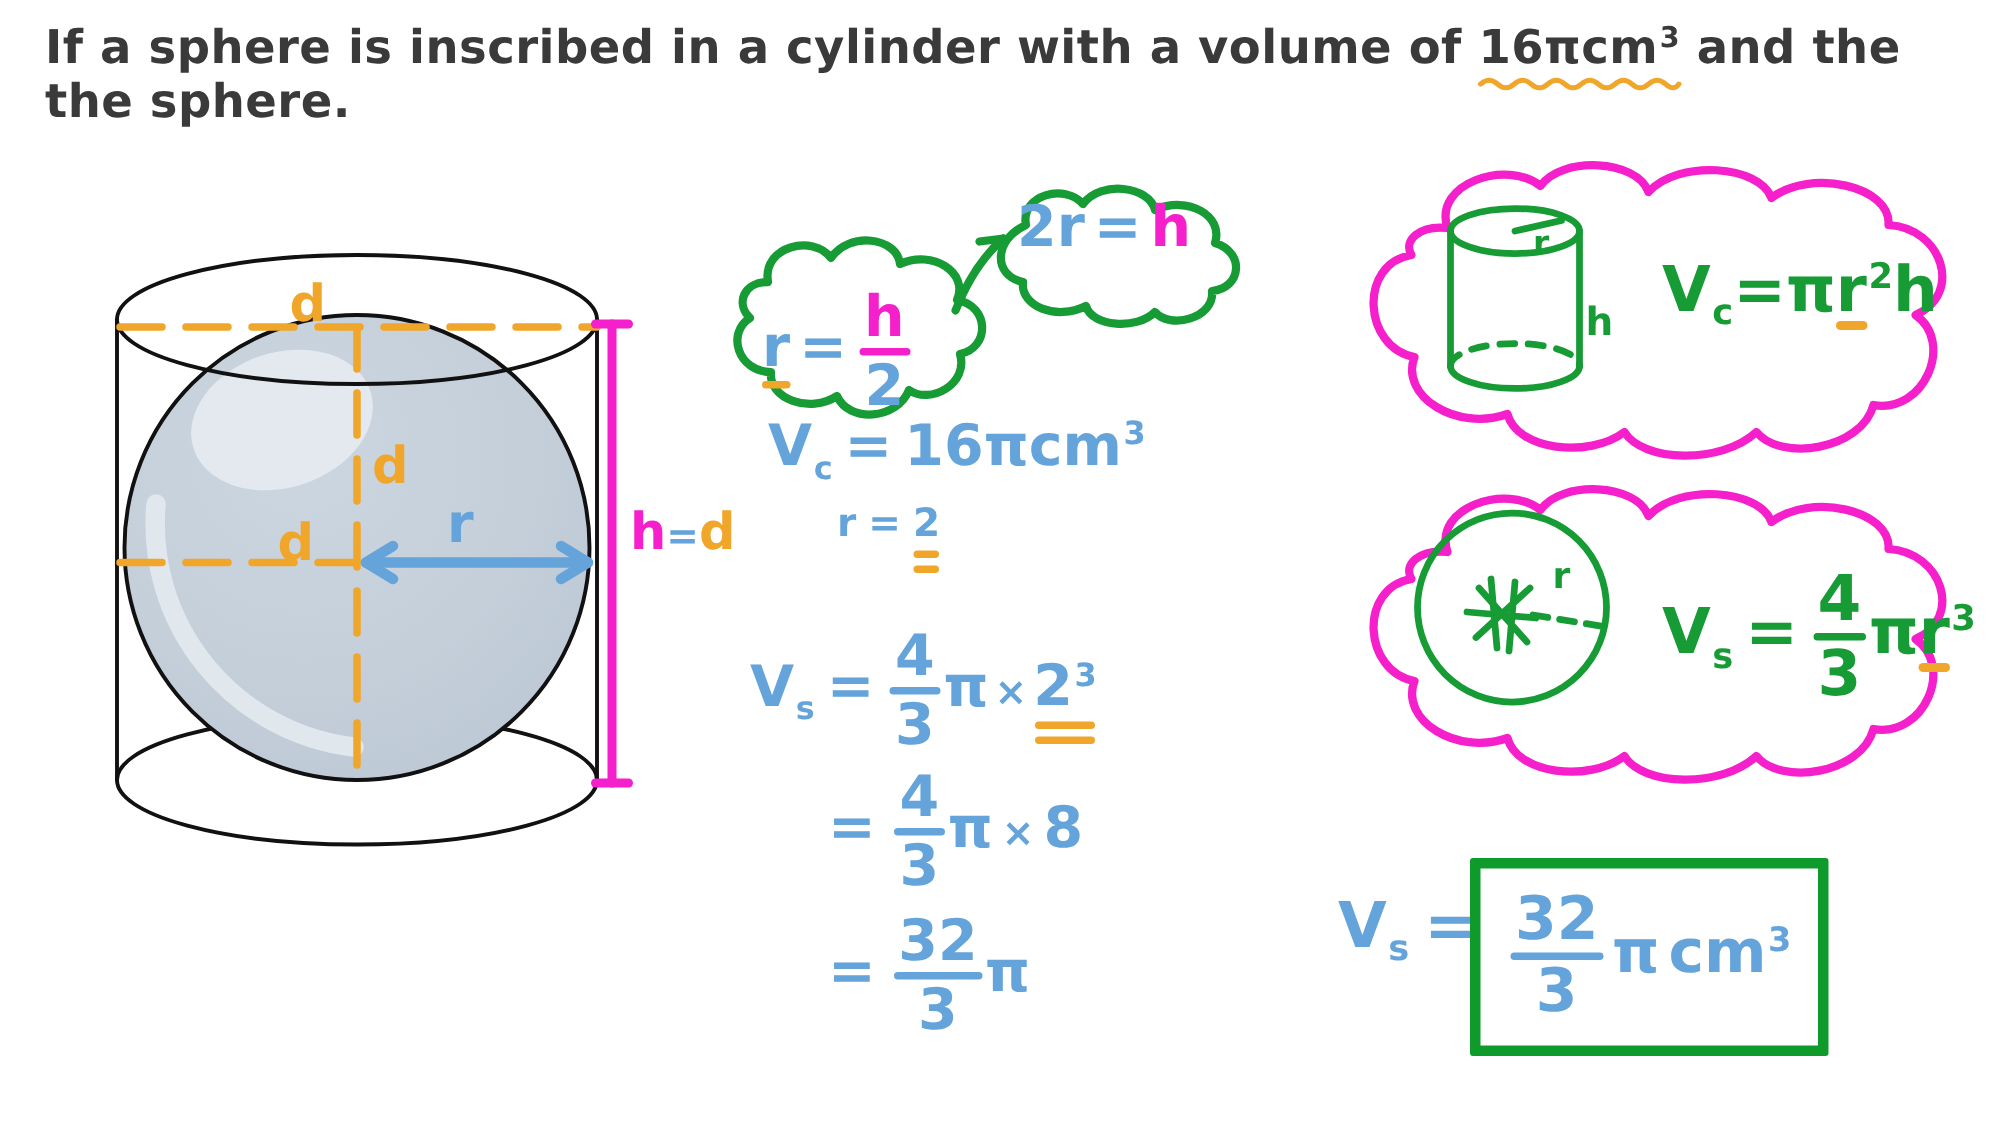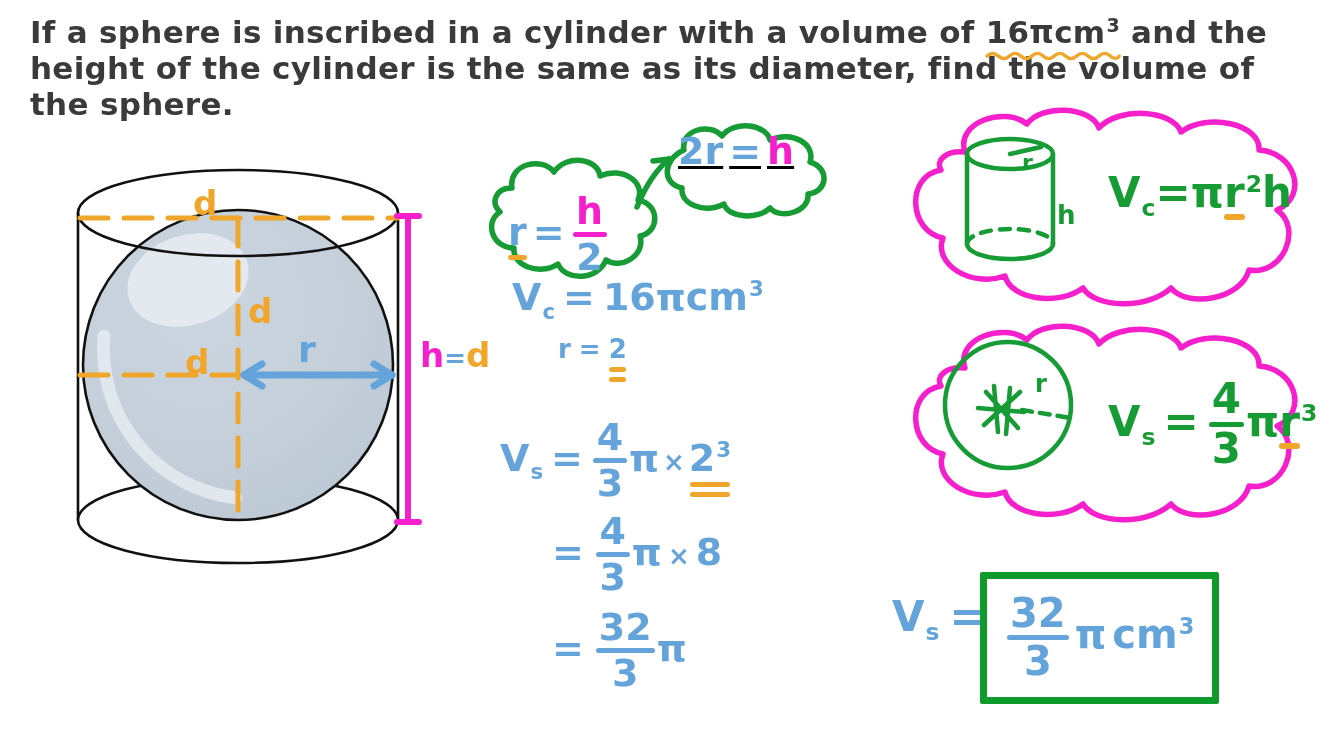--- a/index.html
+++ b/index.html
@@ -132,21 +132,20 @@
 <body>
 
 <div id="page">
 
   <div class="abs" id="problem-statement">
     <div>
       <span>If a sphere is inscribed in a cylinder with a volume of </span><span class="hl"><span>16πcm</span><span class="sup">3</span><svg class="squiggle" viewBox="0 0 120 9" preserveAspectRatio="none">
             <path d="M1,6 Q6,1 11,6 T21,6 T31,6 T41,6 T51,6 T61,6 T71,6 T81,6 T91,6 T101,6 T111,6 T119,6" fill="none" stroke="#f0a62a" stroke-width="3.2" stroke-linecap="round"></path>
           </svg></span><span> and the</span>
     </div>
-    <div>height of the cylinder is the same as its diameter, find the volume of</div>
     <div>the sphere.</div>
   </div>
 
   <svg class="abs" id="figure-svg" width="420" height="430" viewBox="0 0 420 430">
     <defs>
       <radialGradient id="sphereGrad" cx="38%" cy="30%" r="78%">
         <stop offset="0%" stop-color="#ccd6e0"></stop>
         <stop offset="62%" stop-color="#c4cfda"></stop>
         <stop offset="100%" stop-color="#bcc8d4"></stop>
       </radialGradient>
@@ -212,21 +211,21 @@
   <svg class="abs" style="left:625px; top:135px;" width="70" height="80" viewBox="0 0 70 80">
     <path d="M12,72 C20,52 30,36 44,24" fill="none" stroke="#179b35" stroke-width="5.5" stroke-linecap="round"></path>
     <path d="M44,24 L28,26 M44,24 L43,41" fill="none" stroke="#179b35" stroke-width="5.5" stroke-linecap="round" stroke-linejoin="round"></path>
   </svg>
 
   <svg class="abs" style="left:650px; top:120px;" width="190" height="105" viewBox="0 0 190 105">
     <path d="M34,30 C30,10 60,2 72,16 C84,0 116,4 120,20 C142,10 166,24 160,42
              C180,48 178,72 158,74 C160,92 130,100 120,88 C108,100 78,98 74,84
              C54,94 30,84 32,68 C12,64 12,40 34,30 Z" fill="#ffffff" stroke="#179b35" stroke-width="5.5" stroke-linejoin="round"></path>
   </svg>
-  <div class="abs hand" style="left:678px; top:132px; font-size:38px;text-decoration:underline;">
+  <div class="abs hand" style="left:678px; top:132px; font-size:38px;">
     <span class="blue">2r</span><span class="blue" style="margin:0 6px;">=</span><span class="magenta">h</span>
   </div>
 
   <div class="abs hand blue" style="left:512px; top:278px; font-size:38px;">
     <span>V</span><span class="sub">c</span><span style="margin:0 8px;">=</span><span>16πcm</span><span class="sup">3</span>
   </div>
 
   <div class="abs hand blue" style="left:558px; top:336px; font-size:26px;">
     <span>r</span><span style="margin:0 8px;">=</span><span class="uline-wrap"><span>2</span><span class="uline1"></span><span class="uline2"></span></span>
   </div>

